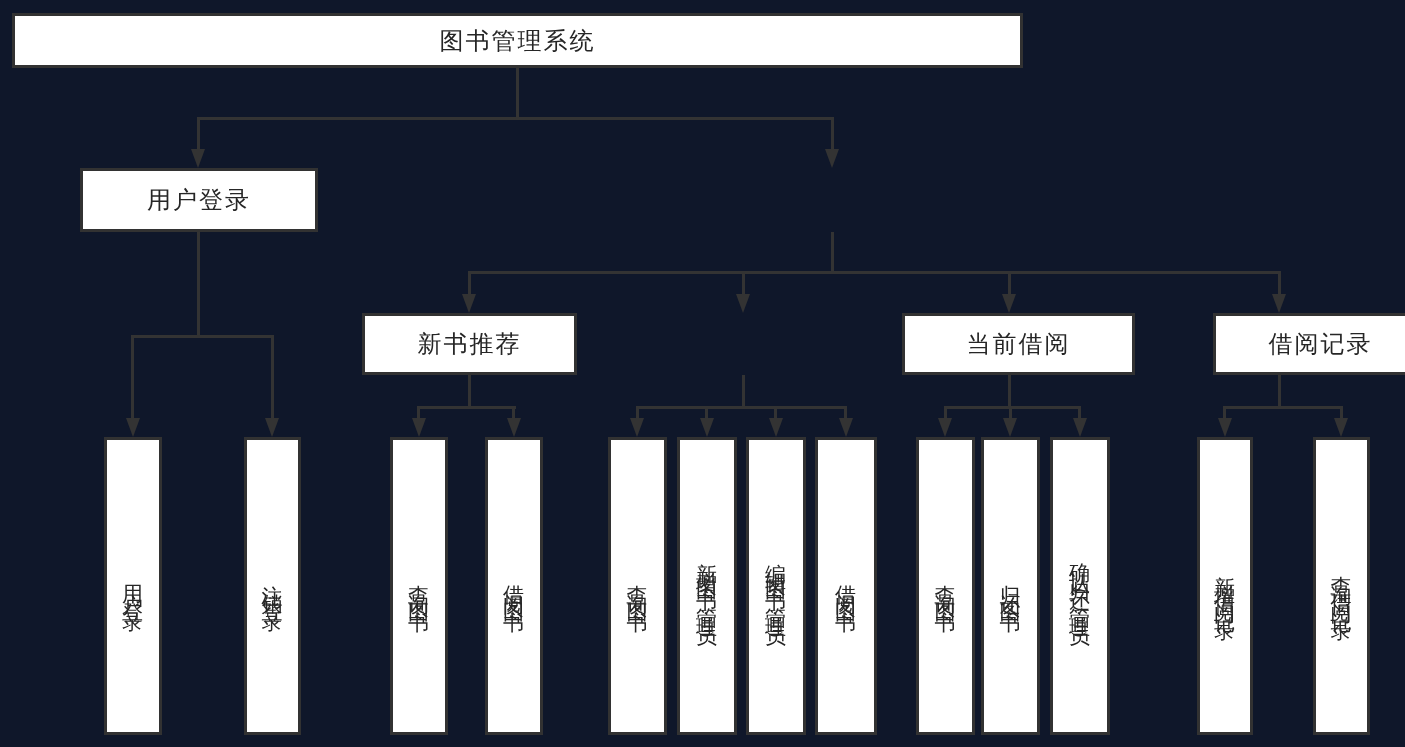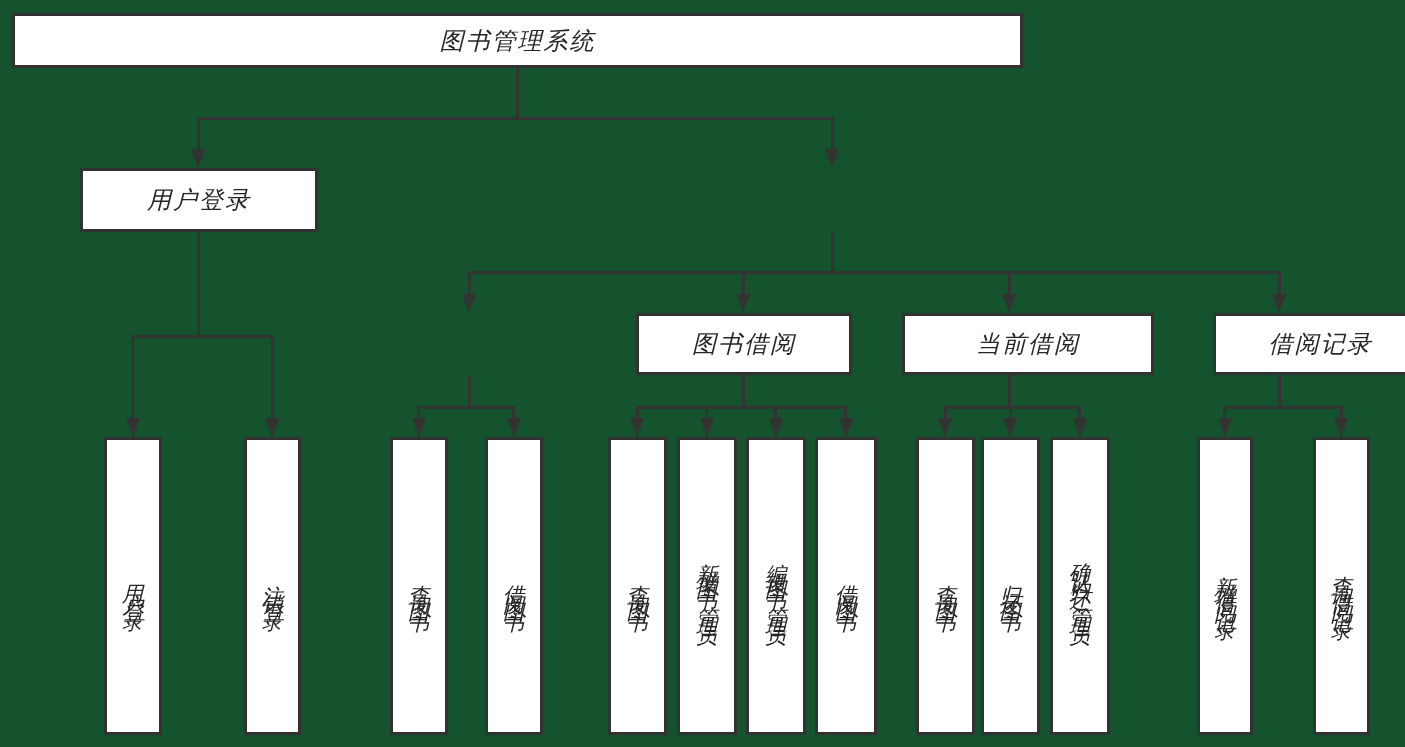--- a/index.html
+++ b/index.html
@@ -3,23 +3,22 @@
 <meta charset="utf-8">
 <style>
   * { margin: 0; padding: 0; box-sizing: border-box; }
   html, body { background: #ffffff; }
   body { font-family: "Liberation Sans", sans-serif; }
 
   .canvas {
     position: relative;
     width: 1405px;
     height: 747px;
-    background: #14532d;
+    background: #0f172a;
     overflow: hidden;
-    font-style: italic;
   }
 
   
   .node {
     position: absolute;
     background: #ffffff;
     border: 3px solid #323232;
     color: #262626;
     display: flex;
     align-items: center;
@@ -126,26 +125,26 @@
 
   <div class="node hlabel" style="left:12px; top:13px; width:1011px; height:55px;">
     <span>图书管理系统</span>
   </div>
 
   <div class="node hlabel" style="left:80px; top:168px; width:238px; height:64px;">
     <span>用户登录</span>
   </div>
 
 
-
-  <div class="node hlabel" style="left:636px; top:313px; width:216px; height:62px;">
-    <span>图书借阅</span>
+  <div class="node hlabel" style="left:362px; top:313px; width:215px; height:62px;">
+    <span>新书推荐</span>
   </div>
 
-  <div class="node hlabel" style="left:902px; top:313px; width:252px; height:62px;">
+
+  <div class="node hlabel" style="left:902px; top:313px; width:233px; height:62px;">
     <span>当前借阅</span>
   </div>
 
   <div class="node hlabel" style="left:1172px; top:313px; width:215px; height:62px;margin-left:41px;">
     <span>借阅记录</span>
   </div>
 
   <div class="node leaf" style="left:104px; top:437px; width:58px; height:298px;">
     <span class="vtext">用户登录</span>
   </div>

